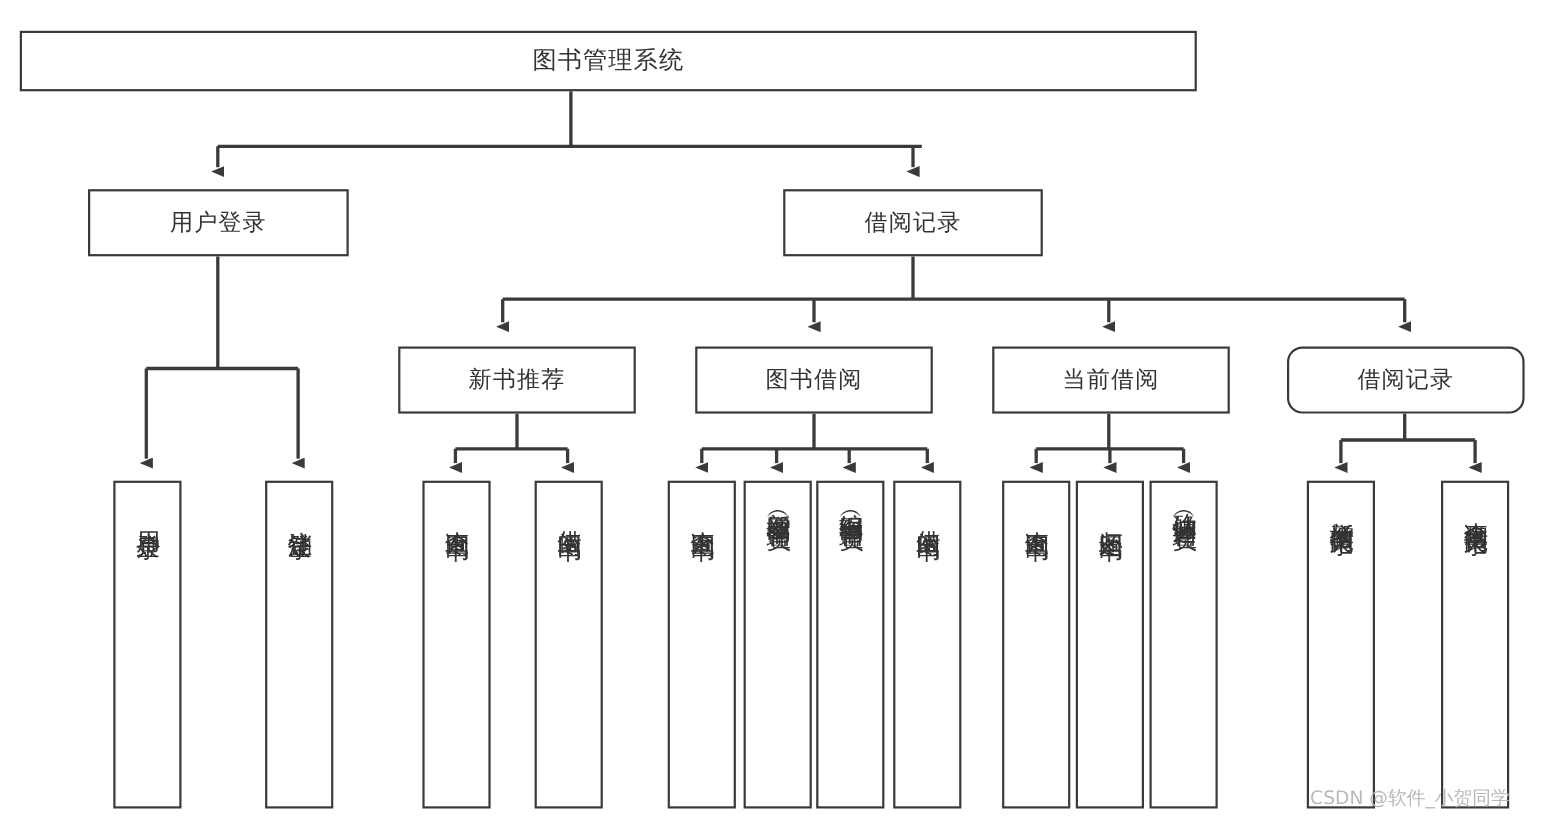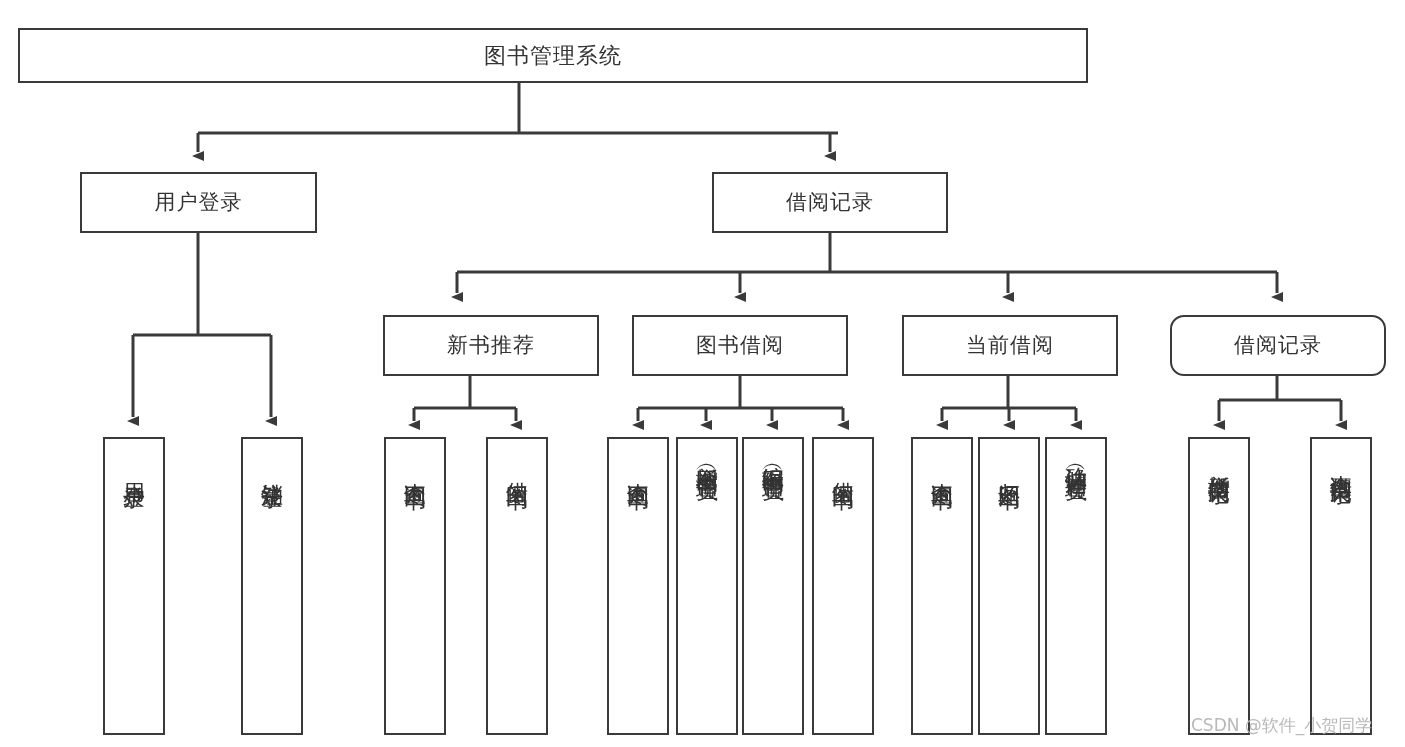--- a/index.html
+++ b/index.html
@@ -134,21 +134,21 @@
     <span class="node-label">图书管理系统</span>
   </div>
 
   <div class="node horiz" style="left:80px; top:172px; width:237px; height:61px;">
     <span class="node-label">用户登录</span>
   </div>
   <div class="node horiz" style="left:712px; top:172px; width:236px; height:61px;">
     <span class="node-label">借阅记录</span>
   </div>
 
-  <div class="node horiz" style="left:362px; top:315px; width:216px; height:61px;margin-left:21px;">
+  <div class="node horiz" style="left:362px; top:315px; width:216px; height:61px;">
     <span class="node-label">新书推荐</span>
   </div>
   <div class="node horiz" style="left:902px; top:315px; width:216px; height:61px;">
     <span class="node-label">当前借阅</span>
   </div>
   <div class="node horiz" style="left:632px; top:315px; width:216px; height:61px;">
     <span class="node-label">图书借阅</span>
   </div>
   <div class="node horiz" style="left:1170px; top:315px; width:216px; height:61px;border-radius:14px;">
     <span class="node-label">借阅记录</span>

